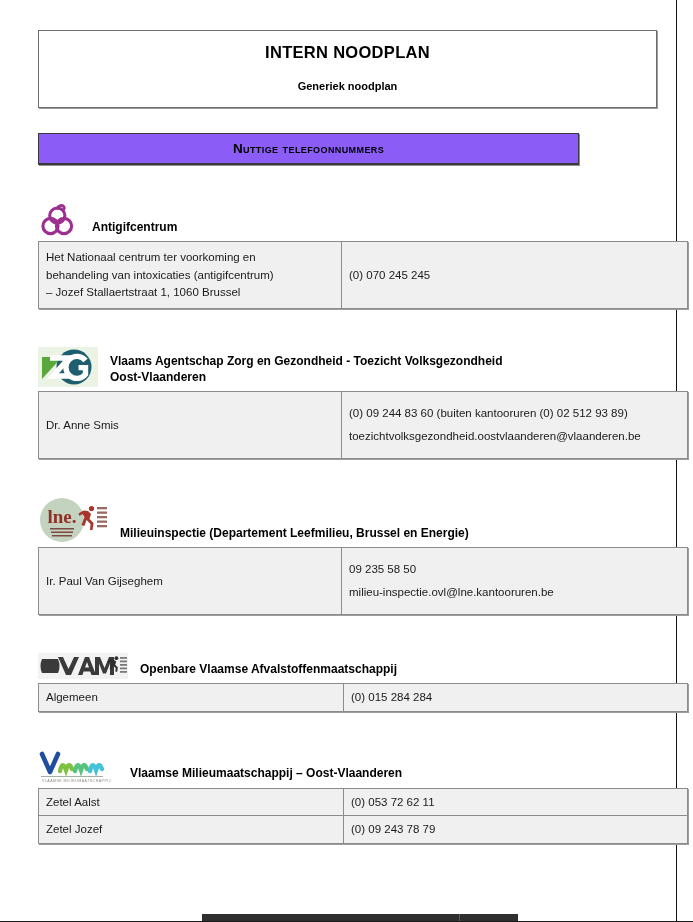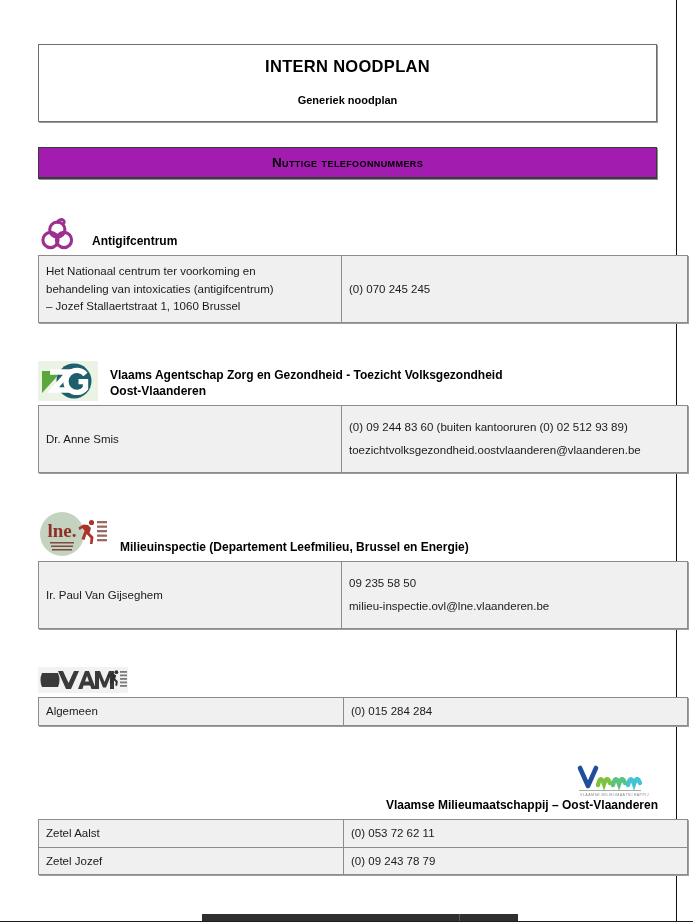--- a/index.html
+++ b/index.html
@@ -25,21 +25,21 @@
     position: absolute;
     top: 0;
     left: 676px;
     width: 1px;
     height: 922px;
     background: #111111;
   }
   .content {
     position: absolute;
     left: 38px;
-    top: 14px;
+    top: 0;
     width: 620px;
   }
 
   
   .title-box {
     margin-top: 30px;
     border: 1px solid #6e6e6e;
     box-shadow: 1px 1px 0 #9a9a9a;
     background: #ffffff;
     padding: 12px 8px 14px 8px;
@@ -56,26 +56,26 @@
   .title-sub {
     font-size: 11px;
     font-weight: bold;
     margin-top: 17px;
     line-height: 1.2;
   }
 
   
   .banner {
     margin-top: 25px;
-    width: 619px;
+    width: 541px;
     box-sizing: border-box;
     border: 1px solid #3a3a3a;
     border-bottom-width: 2px;
     box-shadow: 1px 1px 0 #8f8f8f;
-    background: #a21caf;
+    background: #8b5cf6;
     text-align: center;
     padding: 5px 4px 6px 4px;
   }
   .banner-text {
     font-size: 13.5px;
     font-weight: bold;
     font-variant: small-caps;
     letter-spacing: 0.4px;
   }
 
@@ -280,21 +280,21 @@
       </div>
 
       <table class="contact">
         <tbody>
           <tr>
             <td class="col-a tall">
               <span class="cell-line">Ir. Paul Van Gijseghem</span>
             </td>
             <td class="col-b tall multi">
               <span class="cell-line">09 235 58 50</span>
-              <span class="cell-line">milieu-inspectie.ovl@lne.vlaanderen.be</span>
+              <span class="cell-line">milieu-inspectie.ovl@lne.kantooruren.be</span>
             </td>
           </tr>
         </tbody>
       </table>
     </div>
 
     <div class="block">
       <div class="block-head" style="min-height:26px;">
         <span class="logo-wrap">
           <svg class="logo-ovam" viewBox="0 0 90 26" xmlns="http://www.w3.org/2000/svg" aria-hidden="true">
@@ -313,38 +313,39 @@
             <g fill="#7a7a7a">
               <rect x="82" y="4" width="7" height="1.8"></rect>
               <rect x="82" y="7.5" width="7" height="1.8"></rect>
               <rect x="82" y="11" width="7" height="1.8"></rect>
               <rect x="82" y="14.5" width="7" height="1.8"></rect>
               <rect x="82" y="18" width="7" height="1.8"></rect>
             </g>
           </svg>
         </span>
         <span class="gap-b"></span>
+        <span class="org-name">Openbare Vlaamse Afvalstoffenmaatschappij</span>
       </div>
 
       <table class="contact">
         <tbody>
           <tr>
             <td class="col-a-wide">
               <span class="cell-line">Algemeen</span>
             </td>
             <td class="col-b-narrow">
               <span class="cell-line">(0) 015 284 284</span>
             </td>
           </tr>
         </tbody>
       </table>
     </div>
 
     <div class="block">
-      <div class="block-head" style="min-height:32px;flex-direction:column;">
+      <div class="block-head" style="min-height:32px;">
         <span class="logo-wrap">
           <svg class="logo-vmm" viewBox="0 0 82 34" xmlns="http://www.w3.org/2000/svg" aria-hidden="true">
             <path d="M4 4 L12 22 L20 4" fill="none" stroke="#1f4f9c" stroke-width="4.6" stroke-linecap="round" stroke-linejoin="round"></path>
             <path d="M22 21 q2.5 -11 6 -1 q3 -9 6 -1" fill="none" stroke="#7ec242" stroke-width="4.4" stroke-linecap="round"></path>
             <path d="M37 21 q2.5 -11 6 -1 q3 -9 6 -1" fill="none" stroke="#57c37f" stroke-width="4.4" stroke-linecap="round"></path>
             <path d="M52 21 q2.5 -11 6 -1 q3 -9 6 -1" fill="none" stroke="#45c3d6" stroke-width="4.4" stroke-linecap="round"></path>
             <rect x="3" y="26" width="62" height="0.9" fill="#9aa79a"></rect>
             <text x="4" y="32" font-family="Liberation Sans, sans-serif" font-size="3.6" fill="#8a8a8a" letter-spacing="0.45">VLAAMSE MILIEUMAATSCHAPPIJ</text>
           </svg>
         </span>

